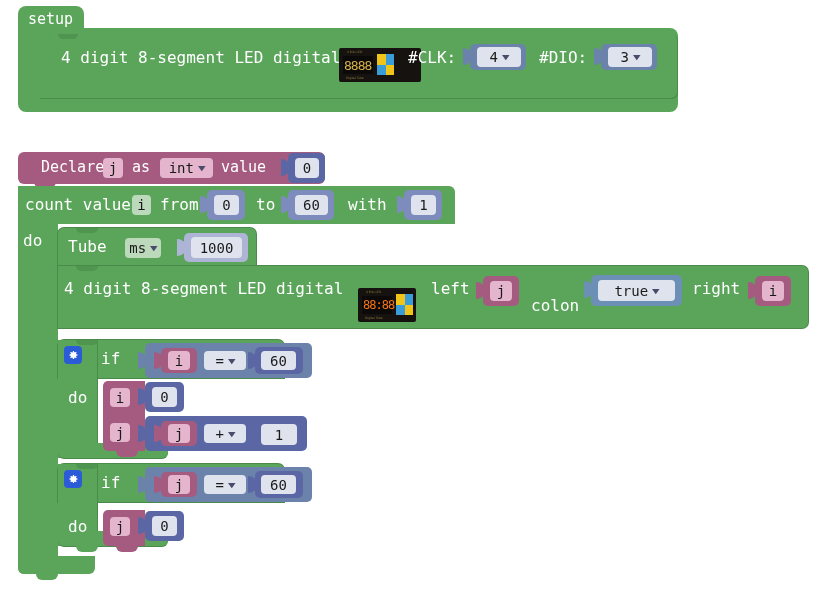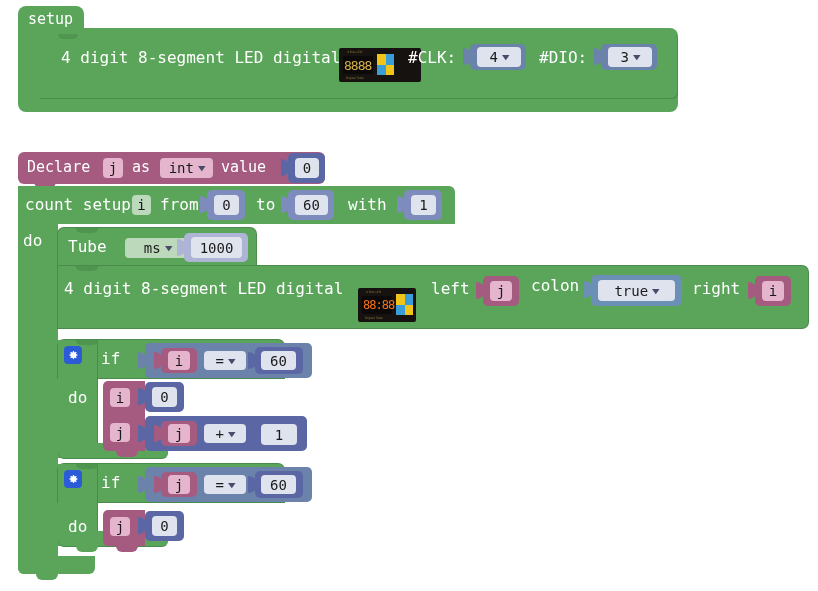--- a/index.html
+++ b/index.html
@@ -172,21 +172,21 @@
   <div class="plug" style="left:-7px; top:4px; background:#6b83ab;"></div>
 </div>
 <div class="field field-light" style="left:608px; top:47px; width:44px; height:20px;">
   <span>3</span>
   <span class="caret">▼</span>
 </div>
 
 <div class="blk s-var" style="left:18px; top:152px; width:307px; height:32px; border-radius:6px;"></div>
 <div class="blk" style="left:34px; top:182px; width:22px; height:6px; background:#a55b80; border-radius:0 0 8px 8px;"></div>
 
-<div class="lbl" style="left:27px; top:160px;">Declare</div>
+<div class="lbl" style="left:41px; top:160px;">Declare</div>
 <div class="field field-pinkvar" style="left:103px; top:158px; width:20px; height:20px;">
   <span>j</span>
 </div>
 <div class="lbl" style="left:132px; top:160px;">as</div>
 <div class="field field-pinkvar" style="left:160px; top:158px; width:53px; height:20px;">
   <span>int</span>
   <span class="caret">▼</span>
 </div>
 <div class="lbl" style="left:221px; top:160px;text-align:center;">value</div>
 <div class="vblock v-math" style="left:288px; top:153px; width:37px; height:30px; border-radius:5px;">
@@ -194,21 +194,21 @@
 </div>
 <div class="field field-light" style="left:295px; top:158px; width:24px; height:20px;">
   <span>0</span>
 </div>
 
 <div class="blk green" style="left:18px; top:186px; width:437px; height:38px; border-radius:0 6px 0 0;"></div>
 <div class="blk green" style="left:18px; top:186px; width:40px; height:388px; border-radius:0 0 0 6px;"></div>
 <div class="blk green" style="left:18px; top:556px; width:77px; height:18px; border-radius:0 0 6px 6px;"></div>
 <div class="blk" style="left:36px; top:574px; width:22px; height:6px; background:#5ba55b; border-radius:0 0 8px 8px;"></div>
 
-<div class="lbl" style="left:25px; top:197px; font-size:16px;">count setup</div>
+<div class="lbl" style="left:25px; top:197px; font-size:16px;">count value</div>
 <div class="field field-greenvar" style="left:132px; top:195px; width:19px; height:20px;">
   <span>i</span>
 </div>
 <div class="lbl" style="left:160px; top:197px; font-size:16px;">from</div>
 <div class="vblock v-numlight" style="left:207px; top:190px; width:38px; height:30px;">
   <div class="plug" style="left:-7px; top:6px; background:#7e8bbd;"></div>
 </div>
 <div class="field field-light" style="left:214px; top:195px; width:25px; height:20px;">
   <span>0</span>
 </div>
@@ -225,21 +225,21 @@
 </div>
 <div class="field field-light" style="left:411px; top:195px; width:25px; height:20px;">
   <span>1</span>
 </div>
 
 <div class="lbl" style="left:23px; top:233px; font-size:16px;">do</div>
 
 <div class="blk green-dark" style="left:58px; top:228px; width:198px; height:38px; border-radius:6px 6px 0 0; background:#5ba55b; box-shadow:0 0 0 1px #4a8a4a;"></div>
 <div class="blk" style="left:76px; top:228px; width:22px; height:5px; background:#4f944f; border-radius:0 0 7px 7px;"></div>
 <div class="lbl" style="left:68px; top:239px; font-size:16px;">Tube</div>
-<div class="field field-greenvar" style="left:125px; top:238px; width:65px; height:20px;">
+<div class="field field-greenvar" style="left:125px; top:238px; width:36px; height:20px;">
   <span>ms</span>
   <span class="caret">▼</span>
 </div>
 <div class="vblock v-numlight" style="left:184px; top:233px; width:64px; height:29px; background:#aeb4d6;">
   <div class="plug" style="left:-7px; top:6px; background:#aeb4d6;"></div>
 </div>
 <div class="field field-light" style="left:191px; top:237px; width:51px; height:21px;">
   <span>1000</span>
 </div>
 
@@ -262,21 +262,21 @@
 </div>
 
 <div class="lbl" style="left:431px; top:281px; font-size:16px;">left</div>
 <div class="vblock v-var" style="left:483px; top:276px; width:36px; height:30px;">
   <div class="plug" style="left:-7px; top:6px; background:#a55b80;"></div>
 </div>
 <div class="field field-pinkvar" style="left:490px; top:281px; width:22px; height:20px;">
   <span>j</span>
 </div>
 
-<div class="lbl" style="left:531px; top:278px; font-size:16px;">colon</div>
+<div class="lbl" style="left:531px; top:298px; font-size:16px;">colon</div>
 <div class="vblock v-logic" style="left:591px; top:275px; width:91px; height:31px;">
   <div class="plug" style="left:-7px; top:6px; background:#6b8fb5;"></div>
 </div>
 <div class="field field-light" style="left:598px; top:280px; width:77px; height:21px;">
   <span>true</span>
   <span class="caret">▼</span>
 </div>
 
 <div class="lbl" style="left:692px; top:281px; font-size:16px;">right</div>
 <div class="vblock v-var" style="left:755px; top:276px; width:36px; height:30px;">

